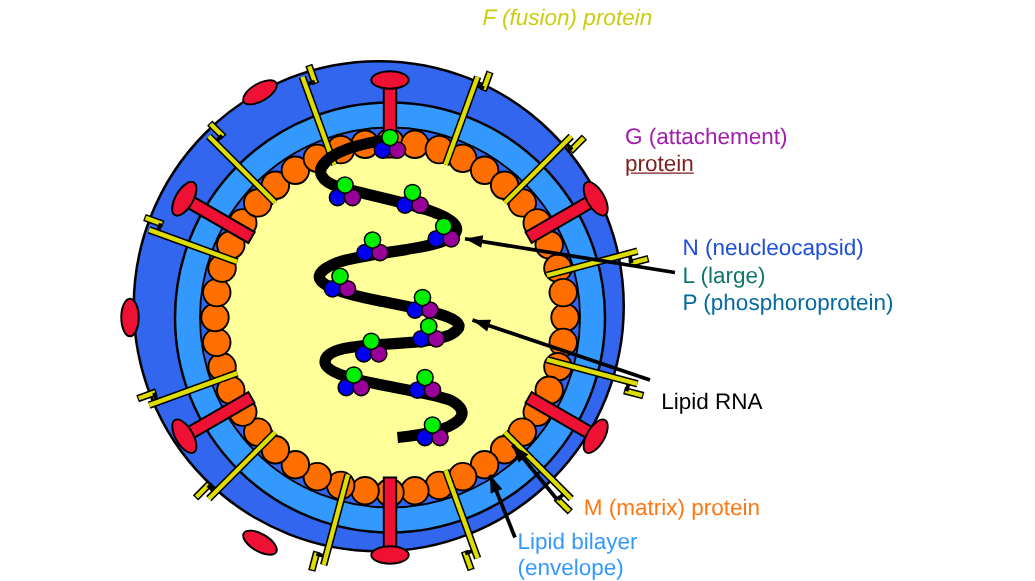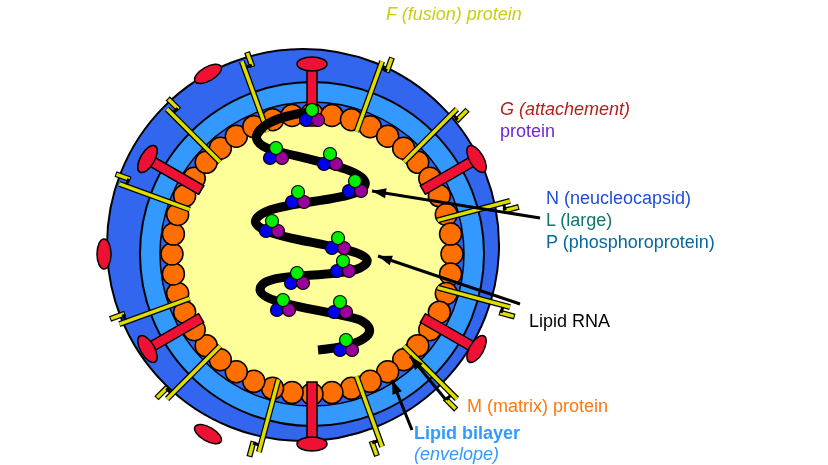--- a/index.html
+++ b/index.html
@@ -271,21 +271,21 @@
         <polygon points="410,356 422.7351155596183,363.6692132375602 414.99554256758506,370.0015911401328" fill="#000000"></polygon>
       </g>
       <g>
         <line x1="412" y1="430" x2="392" y2="380" stroke="#000000" stroke-width="3"></line>
         <polygon points="392,380 401.8418529233837,391.14172029062314 392.55708601453114,394.85562705416413" fill="#000000"></polygon>
       </g>
     </g>
 </svg>
 
 <div class="lbl" style="left: 386px; top: 4px; color: rgb(204, 204, 17); font-style: italic;">F (fusion) protein</div>
-<div class="lbl" style="left: 500px; top: 99px; color: #b91c1c; font-style: italic;">G (attachement)</div>
-<div class="lbl" style="left: 500px; top: 121px; color: #6d28d9;">protein</div>
+<div class="lbl" style="left: 500px; top: 99px; color: #a21caf;">G (attachement)</div>
+<div class="lbl" style="left: 500px; top: 121px; color: #7f1d1d; text-decoration: underline;">protein</div>
 <div class="lbl" style="left: 546px; top: 188px; color: #1d4ed8;">N (neucleocapsid)</div>
 <div class="lbl" style="left: 546px; top: 210px; color: #0f766e;">L (large)</div>
 <div class="lbl" style="left: 546px; top: 232px; color: #0369a1;">P (phosphoroprotein)</div>
 <div class="lbl" style="left: 529px; top: 311px; color: rgb(0, 0, 0);">Lipid RNA</div>
 <div class="lbl" style="left: 440px; top: 396px; color: rgb(255, 119, 17); margin-left: 27px;">M (matrix) protein</div>
-<div class="lbl" style="left: 414px; top: 423px; color: rgb(51, 153, 255); font-weight: bold;">Lipid bilayer</div>
-<div class="lbl" style="left: 414px; top: 444px; color: rgb(51, 153, 255); font-style: italic;">(envelope)</div>
+<div class="lbl" style="left: 414px; top: 423px; color: rgb(51, 153, 255);">Lipid bilayer</div>
+<div class="lbl" style="left: 414px; top: 444px; color: rgb(51, 153, 255);">(envelope)</div>
 
 </body></html>

